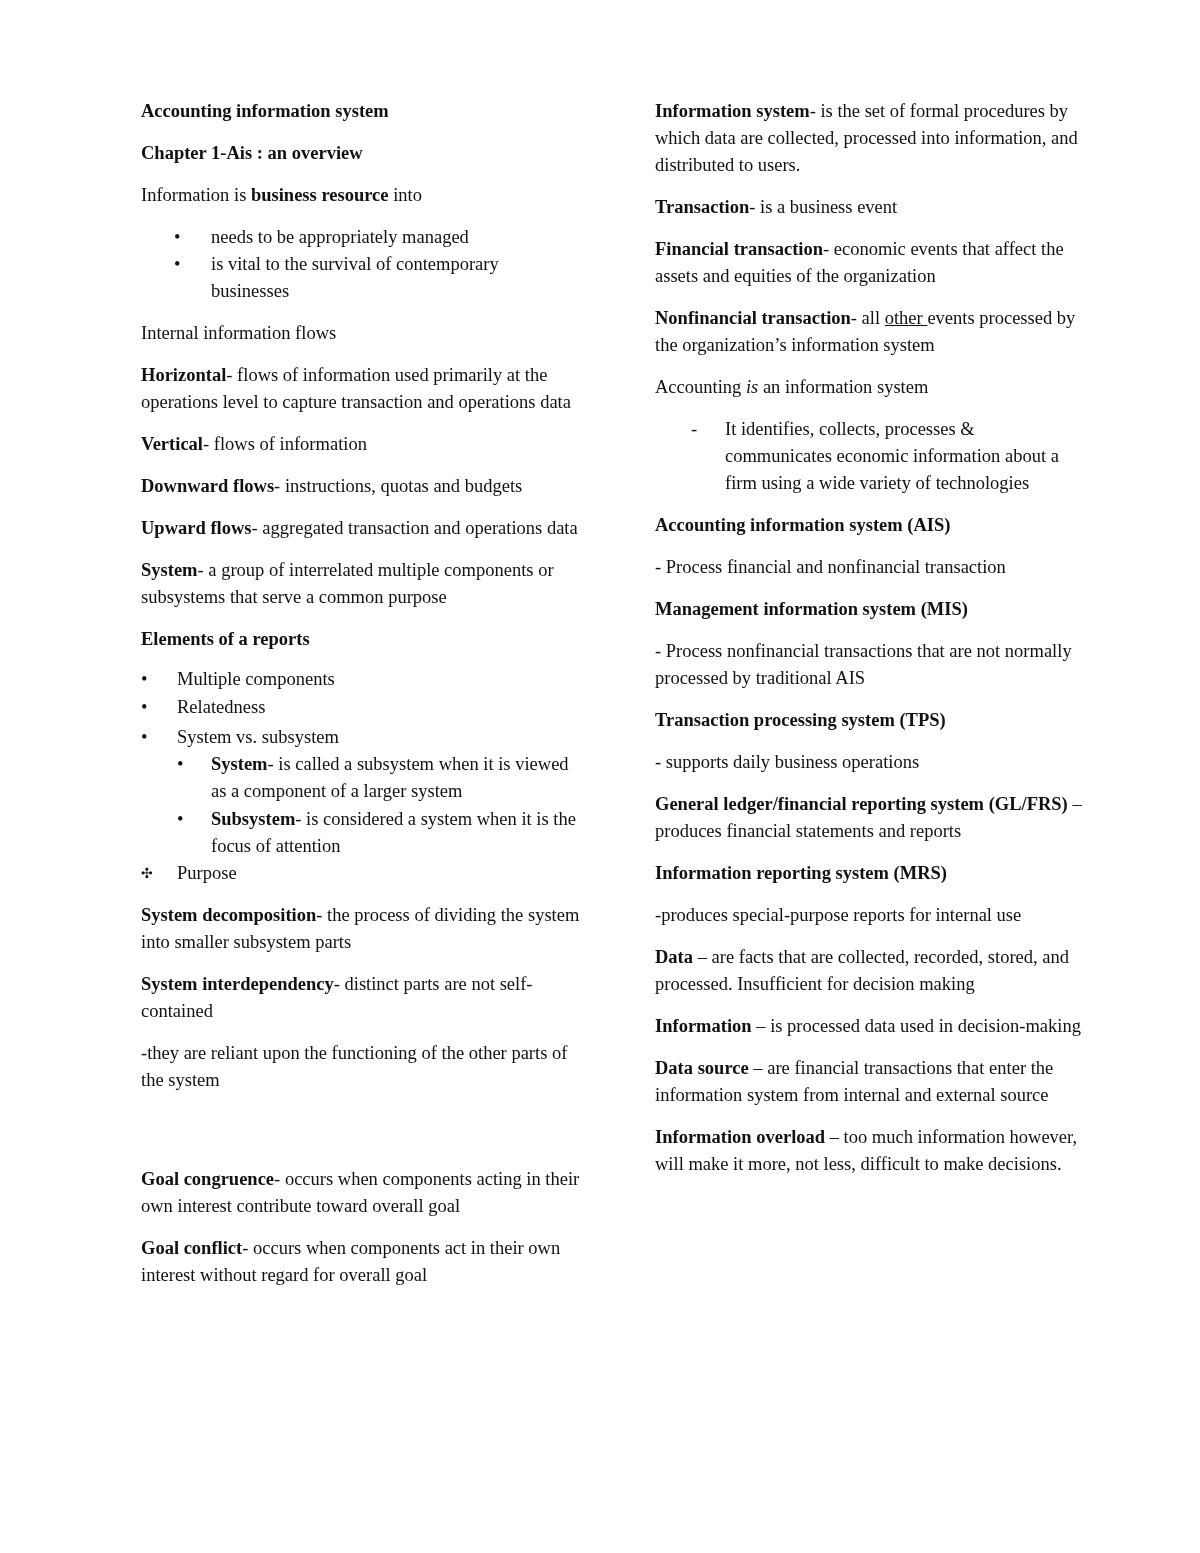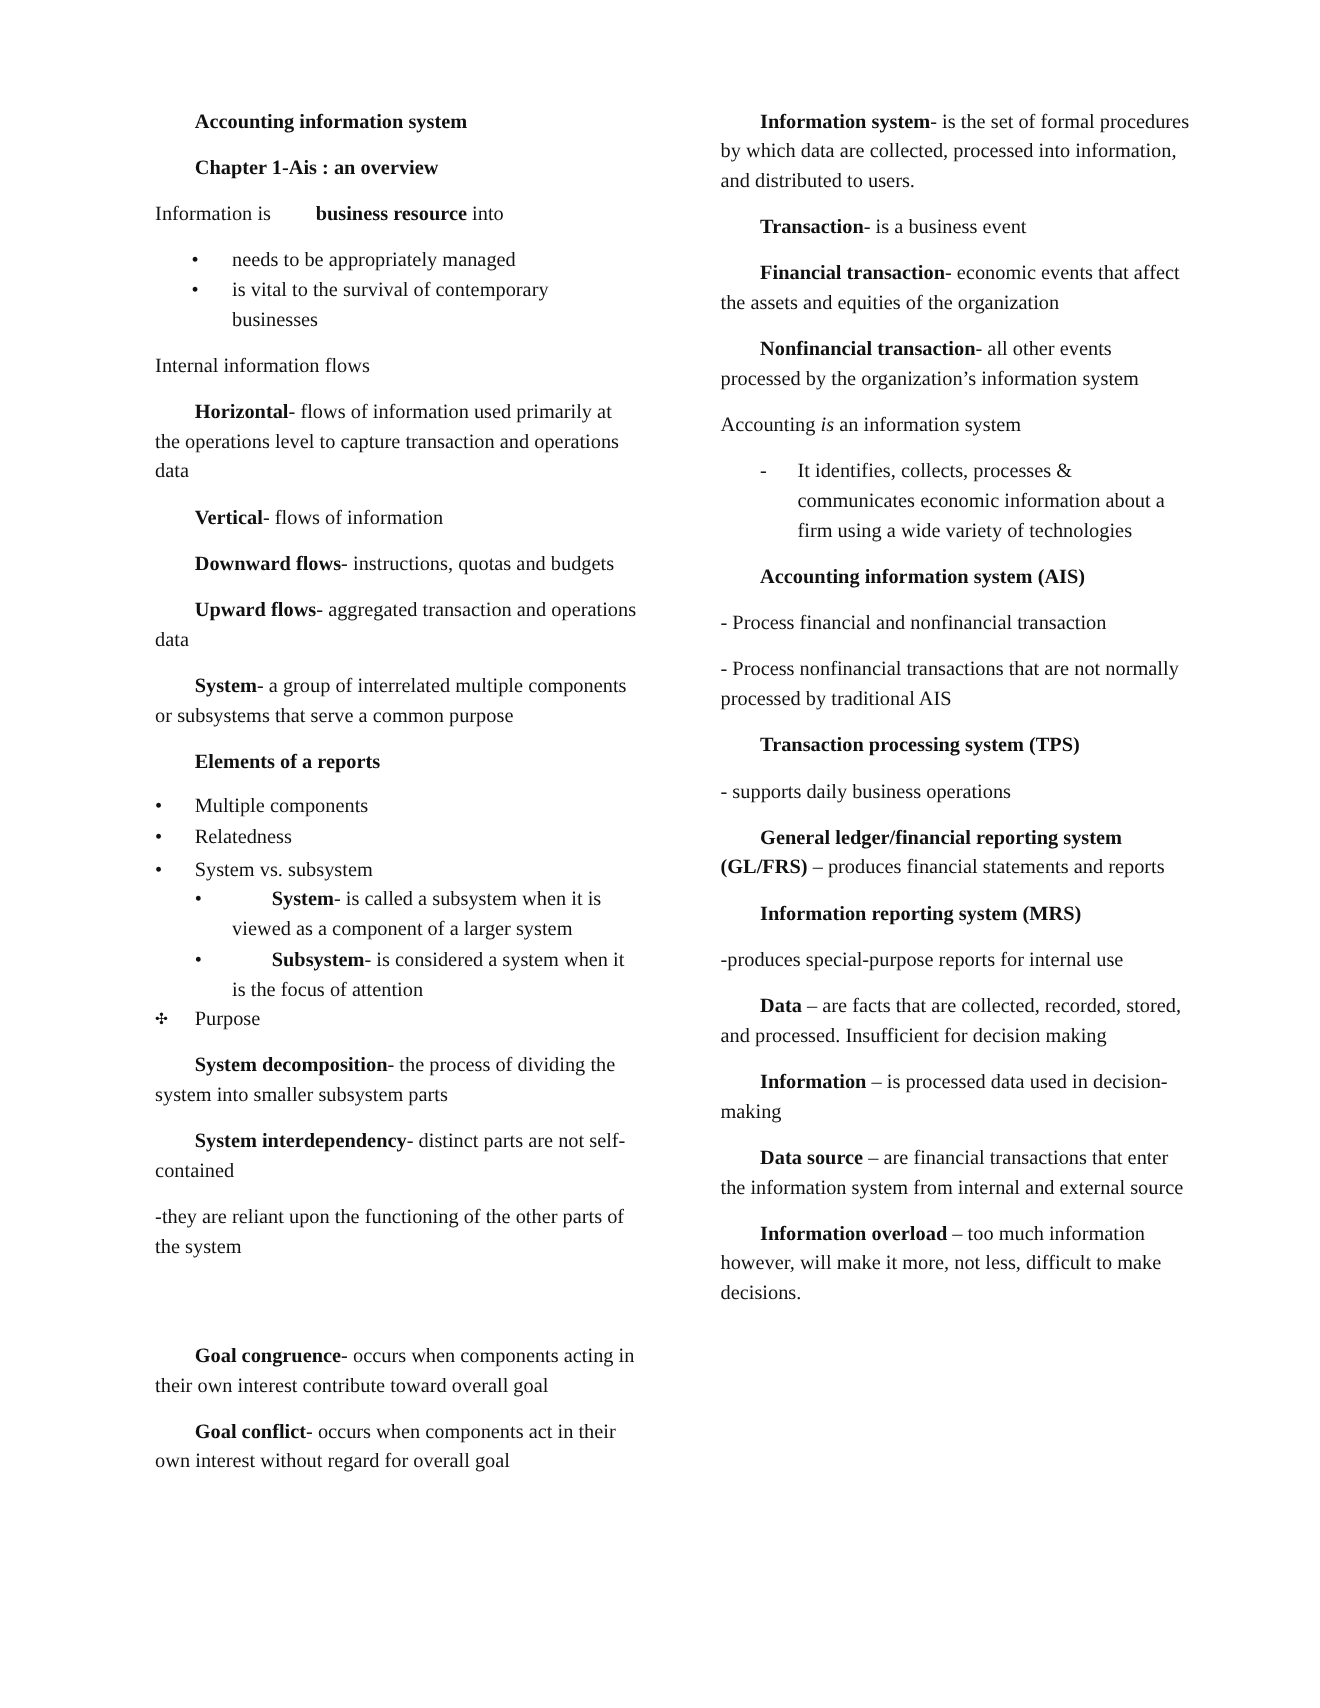--- a/index.html
+++ b/index.html
@@ -5,32 +5,32 @@
   html, body { margin: 0; padding: 0; background: #ffffff; }
   body {
     width: 1200px; height: 1553px; position: relative; overflow: hidden;
     font-family: "Liberation Serif", "DejaVu Serif", serif;
     color: #111111; font-size: 18.5px; line-height: 27px;
   }
   .col { position: absolute; top: 98px; }
   .col-left { left: 141px; width: 440px; }
   .col-right { left: 655px; width: 430px; }
   p { margin: 0 0 15px 0; }
-  b { font-weight: bold; margin-left: 36px; }
+  b { font-weight: bold; }
   .bul { list-style: none; margin: 0 0 15px 0; padding: 0; }
   .bul li { position: relative; padding-left: 70px; }
   .bul.elements li { padding-left: 36px; }
   .bul.elements .sub { margin: 0; padding: 0; list-style: none; }
   .bul.elements .sub li { padding-left: 70px; }
   .bul.elements .sub li .mk { left: 36px; }
   .mk { position: absolute; left: 33px; top: 0; width: 20px; text-align: left; }
   .bul.elements > li > .mk { left: 0; }
   .dash-list li { padding-left: 70px; }
   .dash-list .mk { left: 36px; }
-  .u { }
+  .u { text-decoration: underline; }
   .spacer { height: 57px; }
 </style>
 </head>
 <body>
 
 <div class="col col-left">
   <p><b>Accounting information system</b></p>
   <p><b>Chapter 1-Ais : an overview</b></p>
   <p><span>Information is </span><b>business resource</b><span> into</span></p>
   <ul class="bul">
@@ -74,20 +74,21 @@
   <p><b>Transaction</b><span>- </span><span>is a business event</span></p>
   <p><b>Financial transaction</b><span>- </span><span>economic events that affect the assets and equities of the organization</span></p>
   <p><b>Nonfinancial transaction</b><span>- </span><span>all </span><span class="u">other </span><span>events processed by the organization’s information system</span></p>
   <p><span>Accounting </span><i>is</i><span> an information system</span></p>
   <ul class="bul dash-list">
     <li><span class="mk">-</span><span>It identifies, collects, processes &amp; communicates economic information about a firm using a wide variety of technologies</span></li>
   </ul>
 
   <p><b>Accounting information system (AIS)</b></p>
   <p>- Process financial and nonfinancial transaction</p>
+  <p><b>Management information system (MIS)</b></p>
   <p>- Process nonfinancial transactions that are not normally processed by traditional AIS</p>
   <p><b>Transaction processing system (TPS)</b></p>
   <p>- supports daily business operations</p>
 
   <p><b>General ledger/financial reporting system (GL/FRS)</b><span> – </span><span>produces financial statements and reports</span></p>
   <p><b>Information reporting system (MRS)</b></p>
   <p>-produces special-purpose reports for internal use</p>
 
   <p><b>Data</b><span> – </span><span>are facts that are collected, recorded, stored, and processed. Insufficient for decision making</span></p>
   <p><b>Information</b><span> – </span><span>is processed data used in decision-making</span></p>

